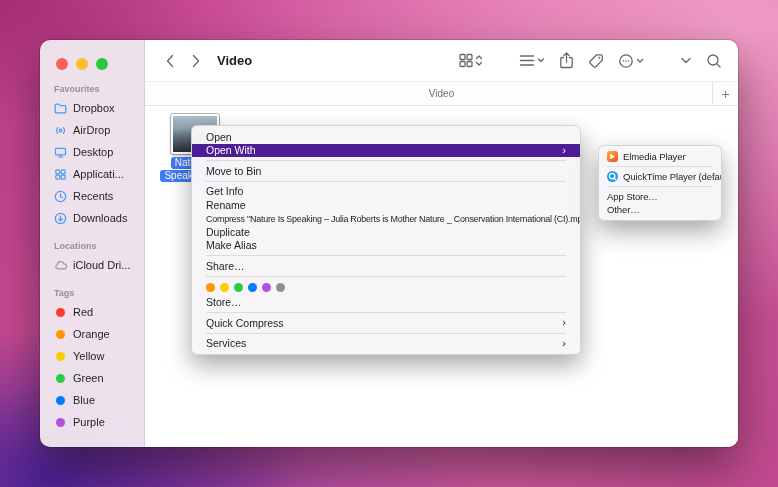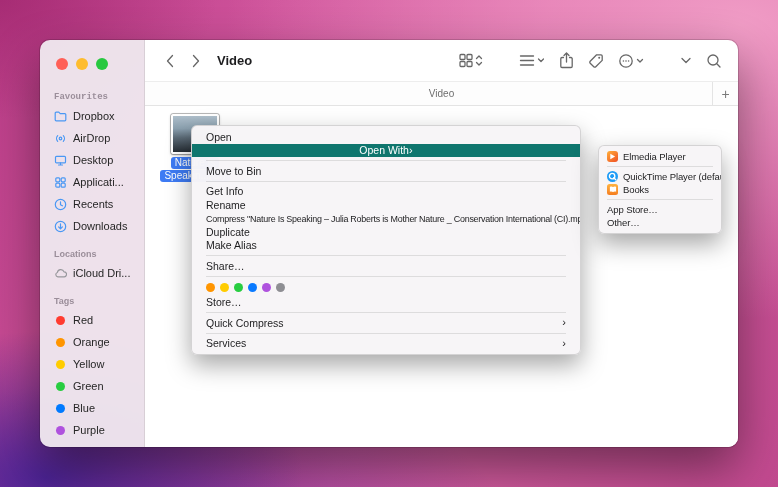--- a/index.html
+++ b/index.html
@@ -24,21 +24,21 @@
     width:105px; flex:0 0 105px;
     background:rgba(238,230,237,0.97);
     border-right:1px solid #d8cfd6;
     border-radius:10px 0 0 10px;
     padding-top:14px; overflow:hidden;
   }
   .traffic { display:flex; gap:8px; padding:4px 0 0 16px; }
   .tl { width:12px; height:12px; border-radius:50%; display:inline-block; }
   .side-sections { padding:14px 6px 0 10px; }
   .side-title { font-size:9px; font-weight:700; color:#9b8e9a; margin:12px 0 3px 4px; }
-  .side-title:first-child { margin-top:8px;font-family:Liberation Mono, monospace; }
+  .side-title:first-child { margin-top:0; }
   .side-item { display:flex; align-items:center; gap:6px; height:22px; padding-left:4px; border-radius:5px; color:#262626; font-size:11px; white-space:nowrap; overflow:hidden; }
   .sicon { width:13px; height:13px; flex:0 0 13px; }
   .sicon * { stroke:#4a98f4; fill:none; stroke-width:1.2; stroke-linecap:round; stroke-linejoin:round; }
   .sicon.grey * { stroke:#98989d; }
   .sdot { width:9px; height:9px; flex:0 0 9px; border-radius:50%; margin:0 2px; }
   
   .main { flex:1; display:flex; flex-direction:column; background:#fff; border-radius:0 10px 10px 0; overflow:hidden; }
   .toolbar { height:42px; display:flex; align-items:center; padding:0 16px; border-bottom:1px solid #ededed; }
   .ticon * { stroke:#676767; fill:none; stroke-width:1.3; stroke-linecap:round; stroke-linejoin:round; }
   .ticon .tfill { fill:#676767; stroke:none; }
@@ -264,21 +264,21 @@
         </div>
       </div>
     </div>
   </div>
 </div>
 
 <div class="cmenu">
   <div class="cm-item">
     <span>Open</span>
   </div>
-  <div class="cm-item hl" style="background: #0f766e; justify-content: center;">
+  <div class="cm-item hl" style="background: #4c1d95;">
     <span>Open With</span>
     <span class="cm-arrow">›</span>
   </div>
   <div class="cm-sep"></div>
   <div class="cm-item">
     <span>Move to Bin</span>
   </div>
   <div class="cm-sep"></div>
   <div class="cm-item">
     <span>Get Info</span>
@@ -335,29 +335,20 @@
   <div class="sm-sep"></div>
   <div class="sm-item">
     <span class="sub-ic qt">
       <svg width="9" height="9" viewBox="0 0 12 12">
           <circle cx="5.5" cy="5.5" r="3.6" fill="none" stroke="#fff" stroke-width="1.8"></circle>
           <path d="M7.6 7.6 L10.4 10.4" stroke="#fff" stroke-width="1.8" stroke-linecap="round"></path>
         </svg>
     </span>
     <span>QuickTime Player (default)</span>
   </div>
-  <div class="sm-item">
-    <span class="sub-ic books">
-      <svg width="8" height="7" viewBox="0 0 10 9">
-          <path d="M1 1.2 C2.5 0.4 4 0.6 5 1.4 V7.8 C4 7 2.5 6.8 1 7.4 Z" fill="#fff"></path>
-          <path d="M9 1.2 C7.5 0.4 6 0.6 5 1.4 V7.8 C6 7 7.5 6.8 9 7.4 Z" fill="#fff"></path>
-        </svg>
-    </span>
-    <span>Books</span>
-  </div>
   <div class="sm-sep"></div>
   <div class="sm-item">
     <span>App Store…</span>
   </div>
   <div class="sm-item">
     <span>Other…</span>
   </div>
 </div>
 
 </body></html>

